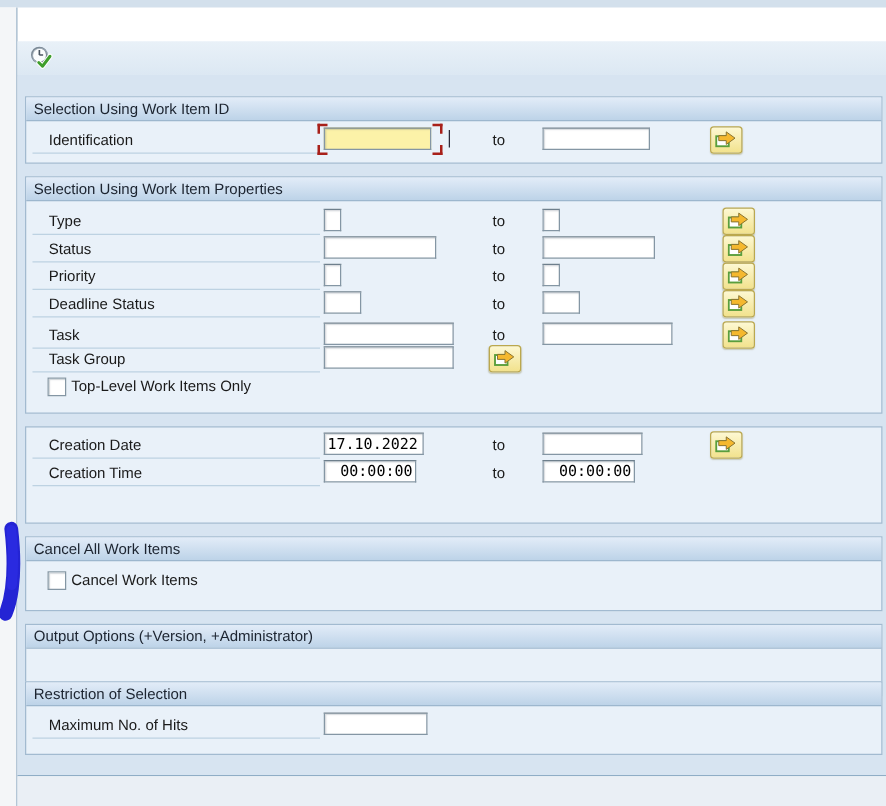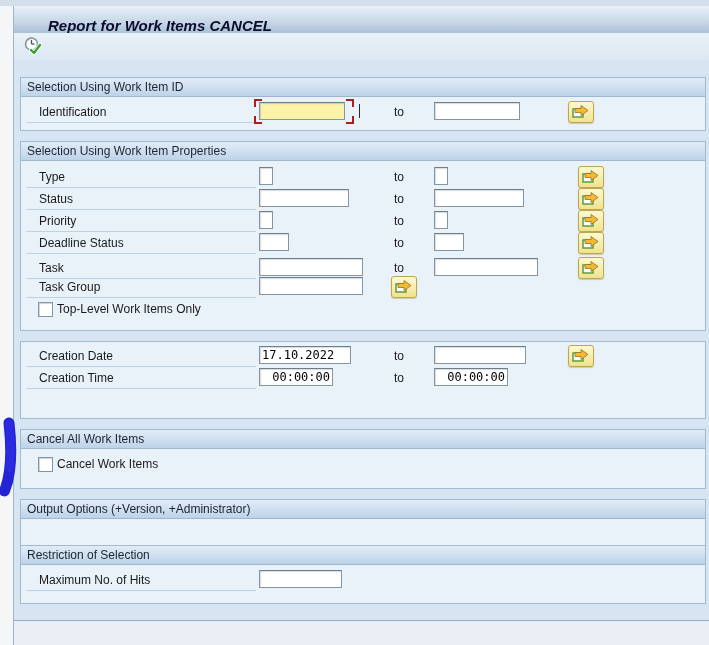--- a/index.html
+++ b/index.html
@@ -30,21 +30,21 @@
   .uline{position:absolute;left:5px;width:230px;bottom:0;border-bottom:1px solid #bdd2e2;}
   .to{position:absolute;left:373px;top:4px;}
 
   input.fld{position:absolute;top:1px;height:18px;box-sizing:border-box;margin:0;
             border:1px solid #8496a4;border-top-color:#6e7f8c;background:#fff;
             font-family:"Liberation Sans",sans-serif;font-size:12px;padding:0 2px;
             box-shadow:inset 1px 1px 1px rgba(90,105,120,.25);}
   input.mono{font-family:"DejaVu Sans Mono",monospace;font-size:12px;}
   .f1{left:238px;} .f2{left:413px;}
   .w-id{width:86px;} .w-sm{width:14px;} .w-md{width:90px;} .w-dl{width:30px;}
-  .w-task{width:104px;} .w-date{width:92px;} .w-time{width:74px;text-align:right;} .w-hits{width:83px;}
+  .w-task{width:104px;} .w-date{width:80px;} .w-time{width:74px;text-align:right;} .w-hits{width:83px;}
   input.focused{background:#fcf2a8;}
 
   
   .fframe{position:absolute;left:233px;top:-2px;width:100px;height:25px;pointer-events:none;}
   .corner{position:absolute;width:6px;height:6px;border:0 solid #a8201a;}
   .c-tl{left:0;top:0;border-left-width:2px;border-top-width:2px;}
   .c-tr{right:0;top:0;border-right-width:2px;border-top-width:2px;}
   .c-bl{left:0;bottom:0;border-left-width:2px;border-bottom-width:2px;}
   .c-br{right:0;bottom:0;border-right-width:2px;border-bottom-width:2px;}
   .caret{position:absolute;left:338px;top:3px;width:1px;height:14px;background:#2b2b3a;}
@@ -64,23 +64,20 @@
   #exec-btn{position:absolute;left:9px;top:3px;width:22px;height:21px;border:none;background:transparent;cursor:pointer;padding:0;}
   #marker{position:absolute;left:0;top:414px;width:26px;height:86px;pointer-events:none;}
 </style>
 </head>
 <body>
 
 <div id="app">
   <div class="abs" id="topstrip"></div>
   <div class="abs" id="gutter"></div>
 
-  <div class="abs" id="titlebar">
-    <div class="abs" id="title">Report for Work Items CANCEL</div>
-  </div>
 
   <div class="abs" id="toolbar">
     <button id="exec-btn">
       <span>
         <svg width="22" height="21" viewBox="0 0 22 21">
           <circle cx="8.5" cy="8" r="6" fill="#fafcfd" stroke="#7a8894" stroke-width="1.4"></circle>
           <circle cx="8.5" cy="8" r="6" fill="none" stroke="#aab6c0" stroke-width="0.6" transform="translate(0.6,0.6)"></circle>
           <line x1="8.5" y1="8" x2="8.5" y2="4" stroke="#4a5560" stroke-width="1.3"></line>
           <line x1="8.5" y1="8" x2="11.5" y2="8" stroke="#4a5560" stroke-width="1.3"></line>
           <path d="M8 14 L11 17 L17 9" fill="none" stroke="#ffffff" stroke-width="4" stroke-linecap="round" stroke-linejoin="round"></path>

